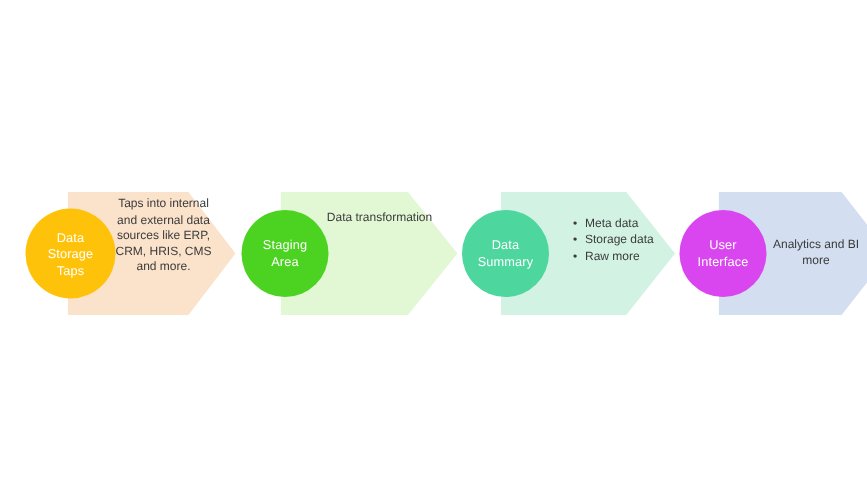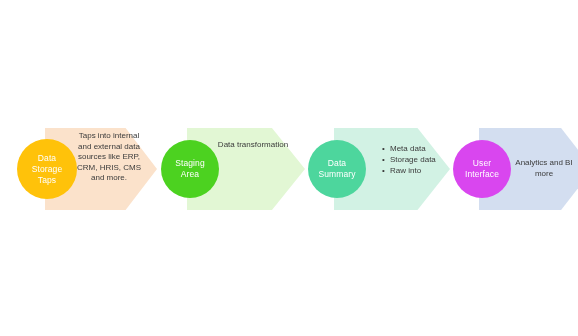--- a/index.html
+++ b/index.html
@@ -132,21 +132,21 @@
     </span>
   </div>
 
   <div class="stage" id="stage-3">
     <div class="arrow" id="arrow-3" style="background: rgb(210, 242, 228);"></div>
   </div>
   <div class="bullet-text" id="text-3">
     <ul>
       <li>Meta data</li>
       <li>Storage data</li>
-      <li>Raw into</li>
+      <li>Raw more</li>
     </ul>
   </div>
   <div class="circle" id="circle-3" style="background: rgb(77, 214, 157);">
     <span>
       <span>Data</span><br>
       <span>Summary</span>
     </span>
   </div>
 
   <div class="stage" id="stage-4">

